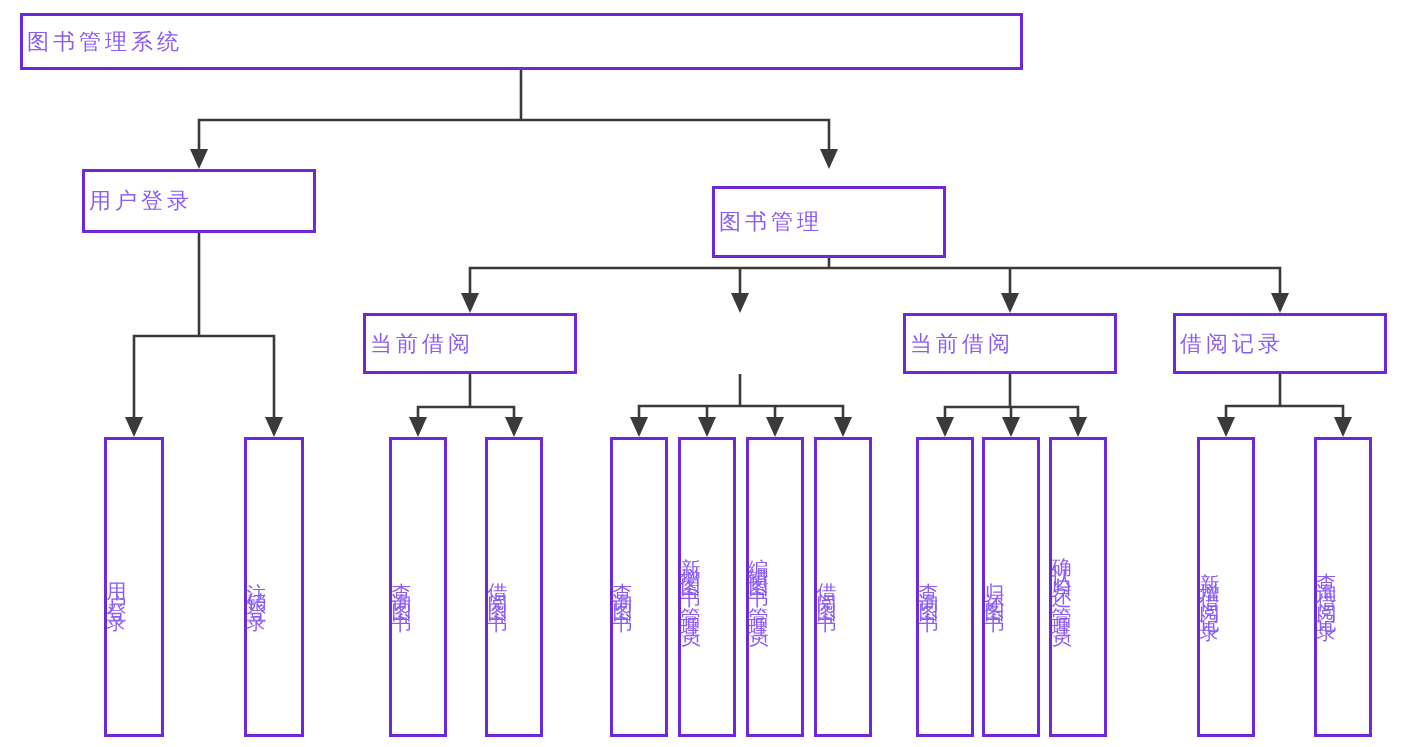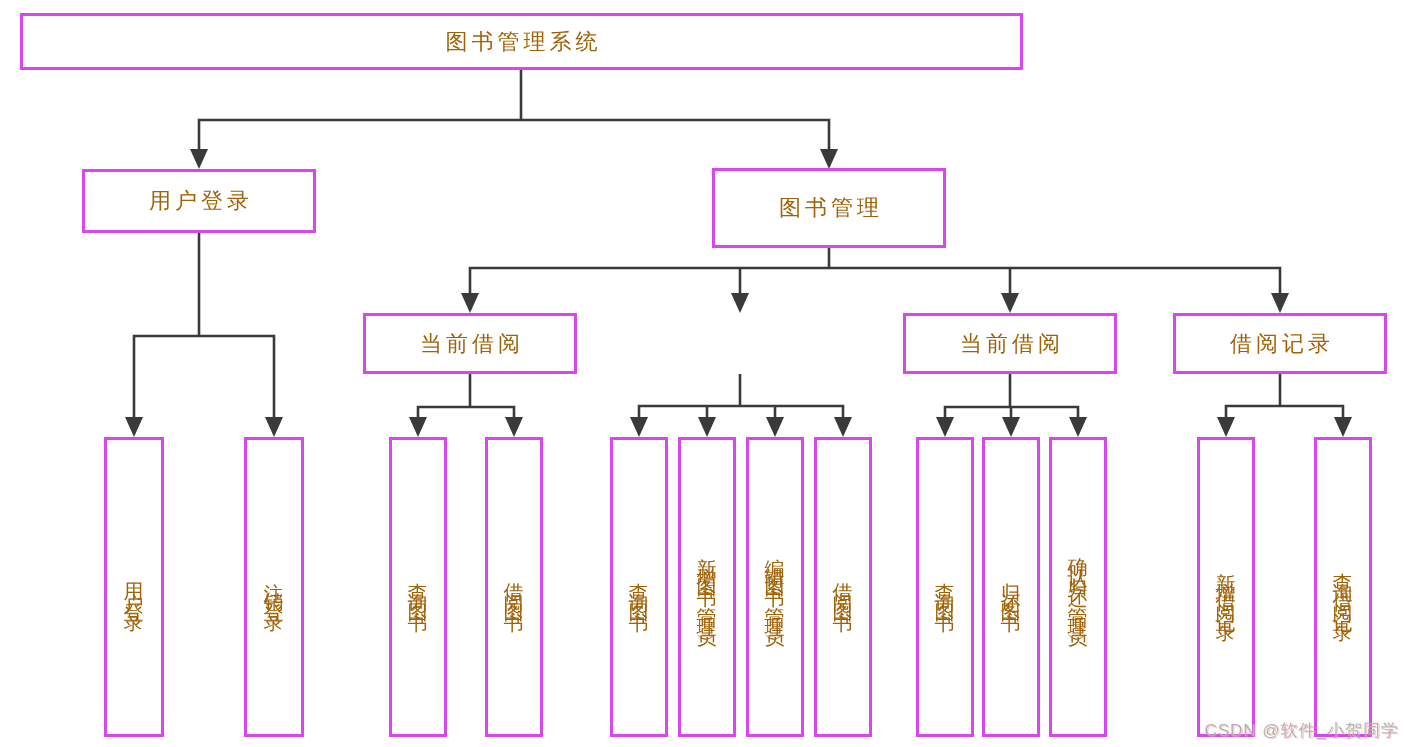--- a/index.html
+++ b/index.html
@@ -5,23 +5,23 @@
   html,body{margin:0;padding:0;}
   body{
     width:1405px;height:747px;position:relative;background:#ffffff;
     font-family:"Liberation Sans","DejaVu Sans",sans-serif;
     overflow:hidden;
   }
   .stage{position:absolute;inset:0;}
   svg.wires{position:absolute;left:0;top:0;}
   .node{
     position:absolute;box-sizing:border-box;
-    border:3px solid #d946ef;background:#ffffff;
-    display:flex;align-items:center;justify-content:center;
-    color:#a16207;
+    border:3px solid #6d28d9;background:#ffffff;
+    display:flex;align-items:center;justify-content:flex-start;
+    color:#8b5cf6;
   }
   .hlabel{font-size:22px;letter-spacing:4px;text-indent:4px;white-space:nowrap;}
   .leaf{padding:4px 0;}
   .vlabel{
     writing-mode:vertical-rl;text-orientation:mixed;
     font-size:20px;letter-spacing:10px;line-height:1;
     white-space:nowrap;
   }
   .watermark{
     position:absolute;right:6px;bottom:5px;
@@ -88,21 +88,21 @@
     </g>
   </svg>
 
   <div class="node" style="left:20px;top:13px;width:1003px;height:57px">
     <span class="hlabel">图书管理系统</span>
   </div>
 
   <div class="node" style="left:82px;top:169px;width:234px;height:64px">
     <span class="hlabel">用户登录</span>
   </div>
-  <div class="node" style="left:712px;top:168px;width:234px;height:80px">
+  <div class="node" style="left:712px;top:186px;width:234px;height:72px">
     <span class="hlabel">图书管理</span>
   </div>
 
   <div class="node" style="left:363px;top:313px;width:214px;height:61px">
     <span class="hlabel">当前借阅</span>
   </div>
   <div class="node" style="left:903px;top:313px;width:214px;height:61px">
     <span class="hlabel">当前借阅</span>
   </div>
   <div class="node" style="left:1173px;top:313px;width:214px;height:61px">
@@ -146,14 +146,13 @@
     <span class="vlabel">确认归还（管理员）</span>
   </div>
 
   <div class="node leaf" style="left:1197px;top:437px;width:58px;height:300px">
     <span class="vlabel">新增借阅记录</span>
   </div>
   <div class="node leaf" style="left:1314px;top:437px;width:58px;height:300px">
     <span class="vlabel">查询借阅记录</span>
   </div>
 
-  <div class="watermark">CSDN @软件_小贺同学</div>
 </div>
 
 </body></html>

